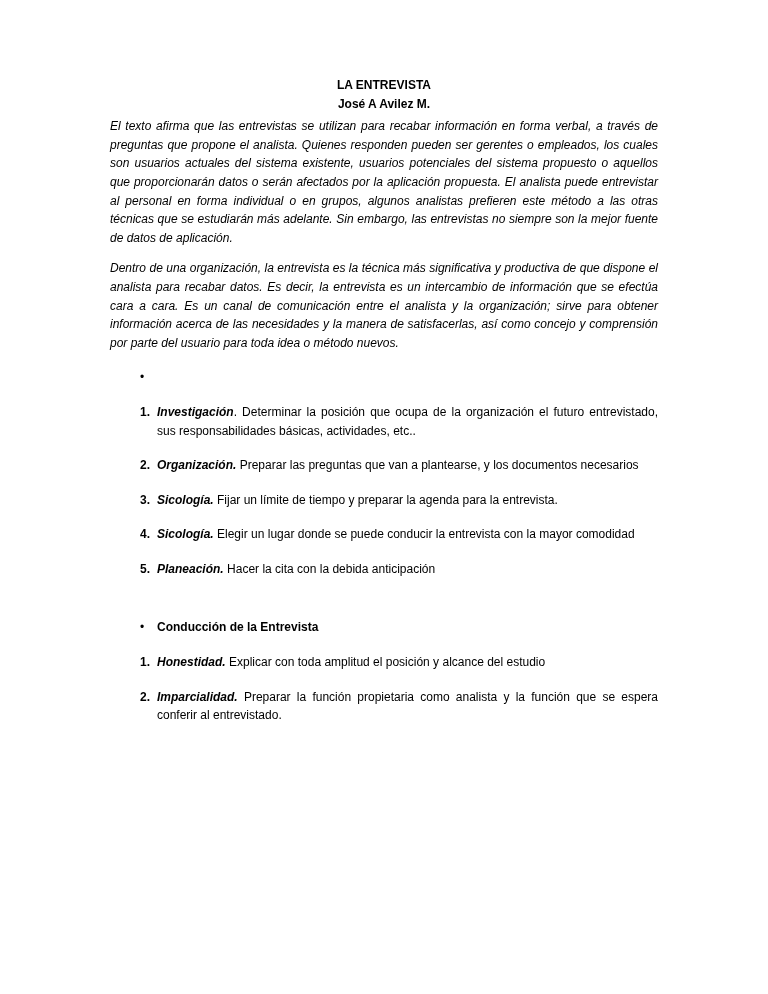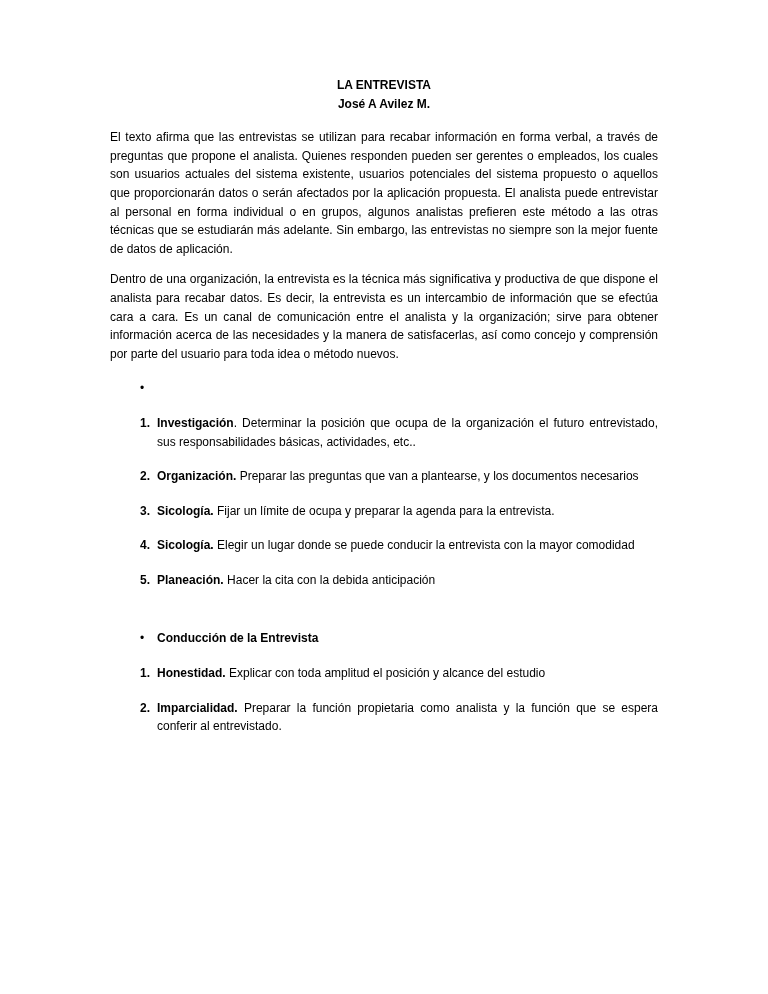--- a/index.html
+++ b/index.html
@@ -18,25 +18,26 @@
     font-size: 12px;
     line-height: 18.6px;
   }
   .doc-title {
     text-align: center;
     font-weight: 700;
   }
   .doc-author {
     text-align: center;
     font-weight: 700;
-    margin-bottom: 15px;
+    margin-bottom: 4px;
   }
   .para {
     text-align: justify;
     margin: 0 0 12px 0;
+    font-style: italic;
   }
   .intro-line {
     text-align: left;
   }
   .heading-row {
     display: flex;
     padding-left: 30px;
     margin-top: 16px;
     font-weight: 700;
   }
@@ -55,20 +56,21 @@
   }
   .marker.bullet {
     font-weight: 400;
   }
   .item-body {
     flex: 1;
     text-align: justify;
   }
   .term {
     font-weight: 700;
+    font-style: italic;
   }
 </style>
 </head>
 <body>
 
 <div class="page">
 
   <div class="doc-title">LA ENTREVISTA</div>
   <div class="doc-author">José A Avilez M.</div>
 
@@ -85,21 +87,21 @@
       <div class="item-body"><span class="term">Investigación</span><span>. Determinar la posición que ocupa de la organización el futuro entrevistado, sus responsabilidades básicas, actividades, etc..</span></div>
     </div>
 
     <div class="list-item">
       <span class="marker">2.</span>
       <div class="item-body"><span class="term">Organización.</span><span> Preparar las preguntas que van a plantearse, y los documentos necesarios</span></div>
     </div>
 
     <div class="list-item">
       <span class="marker">3.</span>
-      <div class="item-body"><span class="term">Sicología.</span><span> Fijar un límite de ocupa y preparar la agenda para la entrevista.</span></div>
+      <div class="item-body"><span class="term">Sicología.</span><span> Fijar un límite de tiempo y preparar la agenda para la entrevista.</span></div>
     </div>
 
     <div class="list-item">
       <span class="marker">4.</span>
       <div class="item-body"><span class="term">Sicología.</span><span> Elegir un lugar donde se puede conducir la entrevista con la mayor comodidad</span></div>
     </div>
 
     <div class="list-item">
       <span class="marker">5.</span>
       <div class="item-body"><span class="term">Planeación.</span><span> Hacer la cita con la debida anticipación</span></div>

